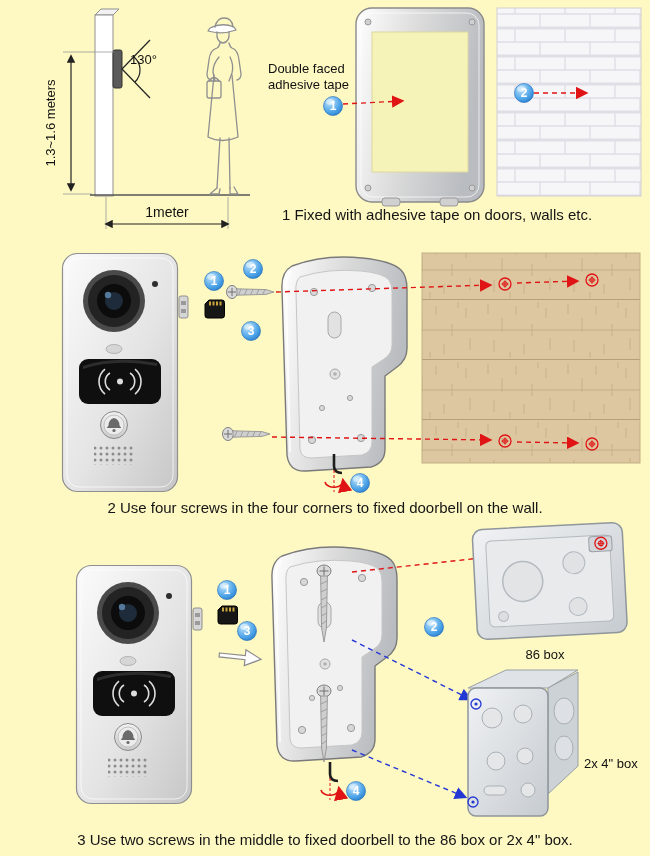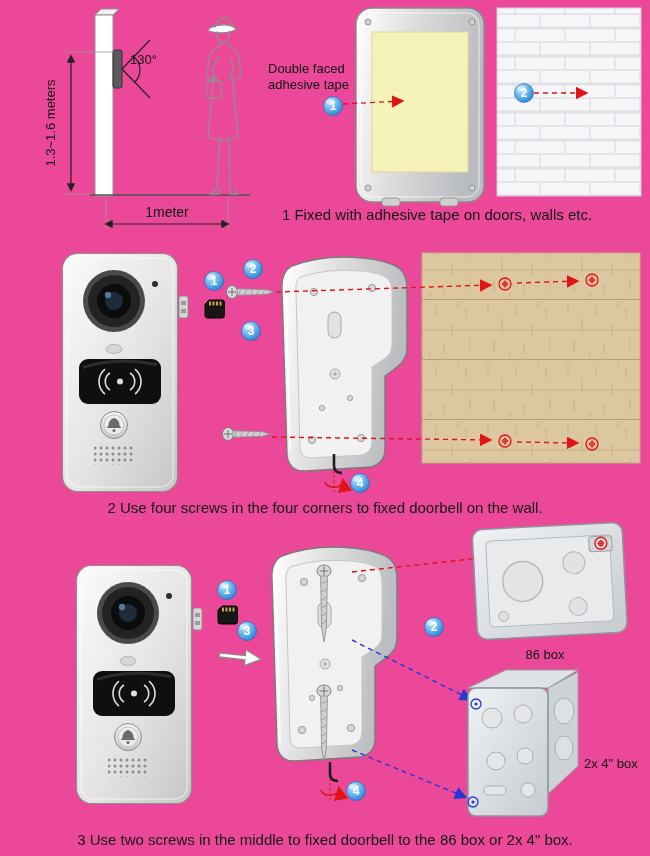--- a/index.html
+++ b/index.html
@@ -1,16 +1,16 @@
 <!DOCTYPE html>
 <html><head>
 <meta charset="utf-8">
 <style>
   html,body{margin:0;padding:0;background:#fff;}
-  .sheet{position:relative;width:650px;height:856px;background:#ec4899;overflow:hidden;}
+  .sheet{position:relative;width:650px;height:856px;background:#fef9c3;overflow:hidden;}
   svg{display:block;}
   svg text{font-family:"Liberation Sans","DejaVu Sans",sans-serif;fill:#111;}
   .badge-num{fill:#fff;font-size:12px;font-weight:bold;text-anchor:middle;}
   .caption{font-size:15px;text-anchor:middle;fill:#151515;}
   .lbl13{font-size:13px;}
   .lbl13m{font-size:13px;text-anchor:middle;}
   .lbl14m{font-size:14px;text-anchor:middle;}
 </style>
 </head>
 <body>

